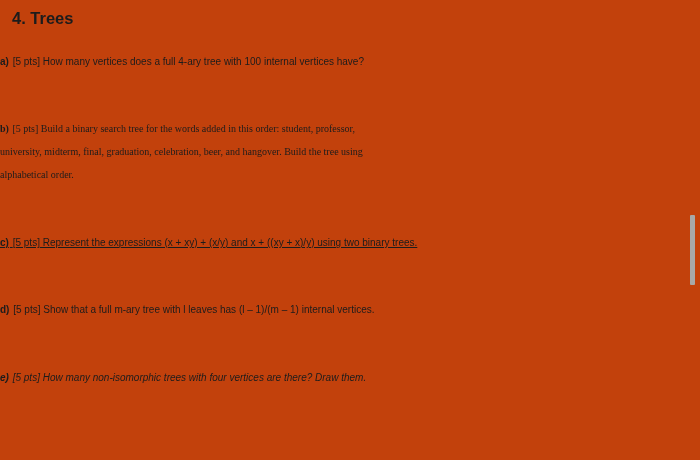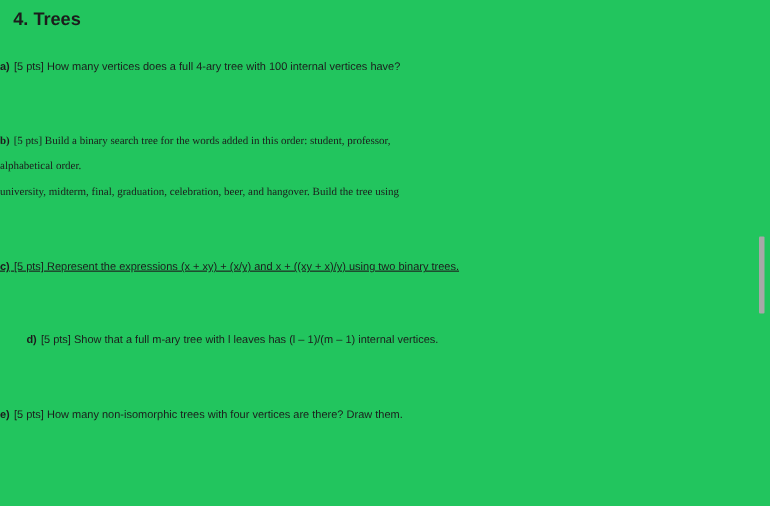--- a/index.html
+++ b/index.html
@@ -11,21 +11,21 @@
     height: 460px;
     background: #ffffff;
     font-family: "Liberation Sans", sans-serif;
     color: #1c1c1c;
     position: relative;
     overflow: hidden;
   }
   .page {
     position: absolute;
     inset: 0;
-    background: #22c55e;
+    background: #c2410c;
   }
   .doc-title {
     position: absolute;
     left: 12px;
     top: 8px;
     font-size: 16.5px;
     font-weight: 700;
     line-height: 20px;
     white-space: nowrap;
   }
@@ -38,22 +38,22 @@
   .para .line {
     white-space: nowrap;
   }
   .lbl {
     font-weight: 700;
     margin-right: 1px;
   }
   .para-a { top: 50px; }
   .para-b { top: 117px; font-family: Liberation Serif, serif; }
   .para-c { top: 231px; text-decoration: underline; }
-  .para-d { top: 298px; margin-left: 24px; }
-  .para-e { top: 366px; }
+  .para-d { top: 298px; }
+  .para-e { top: 366px; font-style: italic; }
   .scrollbar-thumb {
     position: absolute;
     left: 690px;
     top: 215px;
     width: 5px;
     height: 70px;
     background: #a8a8a8;
     border-radius: 1px;
   }
 </style>
@@ -63,22 +63,22 @@
 <div class="page">
 
   <div class="doc-title">4. Trees</div>
 
   <div class="para para-a">
     <div class="line"><b class="lbl">a)</b> <span>[5 pts] How many vertices does a full 4-ary tree with 100 internal vertices have?</span></div>
   </div>
 
   <div class="para para-b">
     <div class="line"><b class="lbl">b)</b> <span>[5 pts] Build a binary search tree for the words added in this order: student, professor,</span></div>
+    <div class="line">university, midterm, final, graduation, celebration, beer, and hangover. Build the tree using</div>
     <div class="line">alphabetical order.</div>
-    <div class="line">university, midterm, final, graduation, celebration, beer, and hangover. Build the tree using</div>
   </div>
 
   <div class="para para-c">
     <div class="line"><b class="lbl">c)</b> <span>[5 pts] Represent the expressions (x + xy) + (x/y) and x + ((xy + x)/y) using two binary trees.</span></div>
   </div>
 
   <div class="para para-d">
     <div class="line"><b class="lbl">d)</b> <span>[5 pts] Show that a full m-ary tree with l leaves has (l – 1)/(m – 1) internal vertices.</span></div>
   </div>
 

